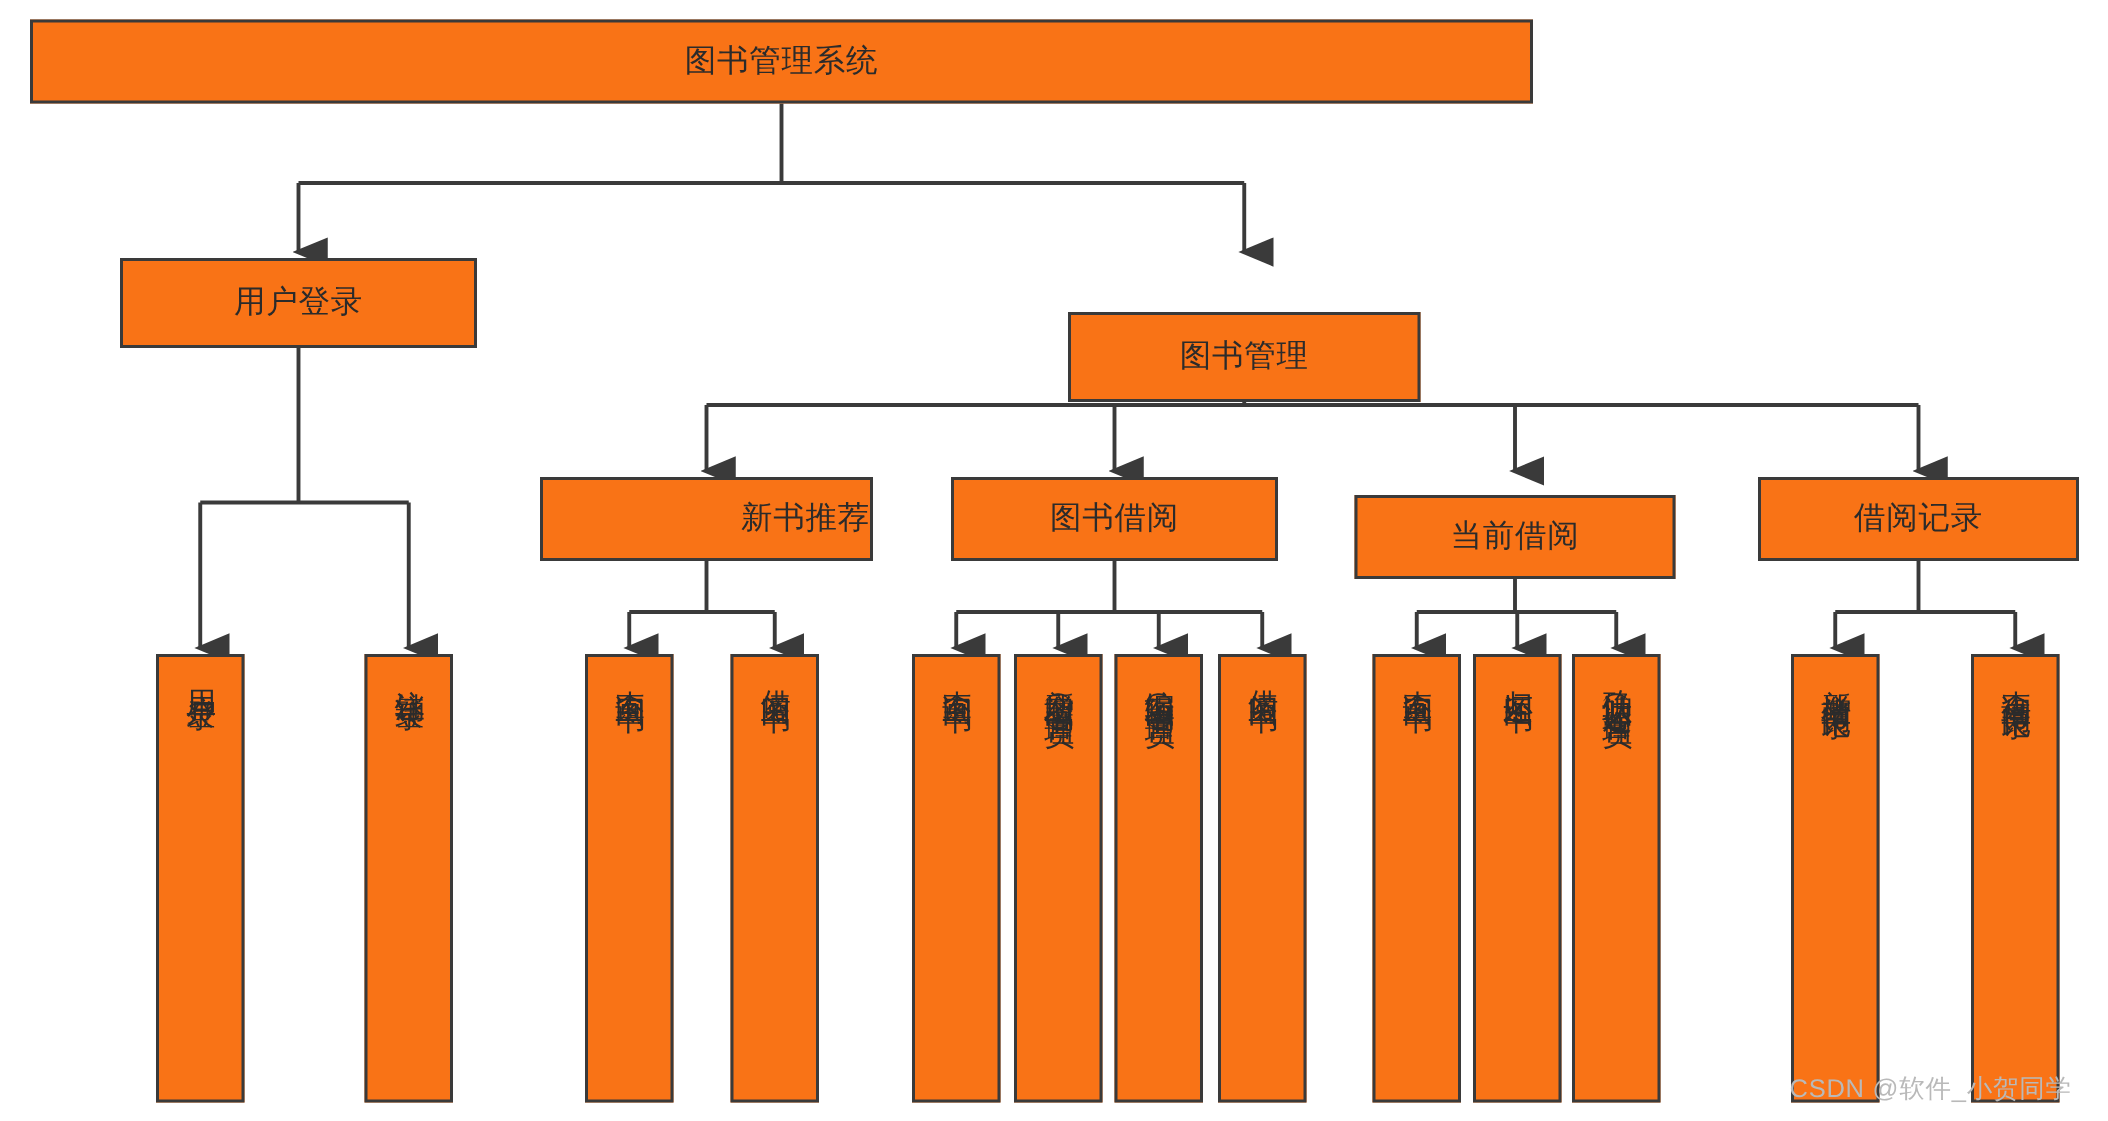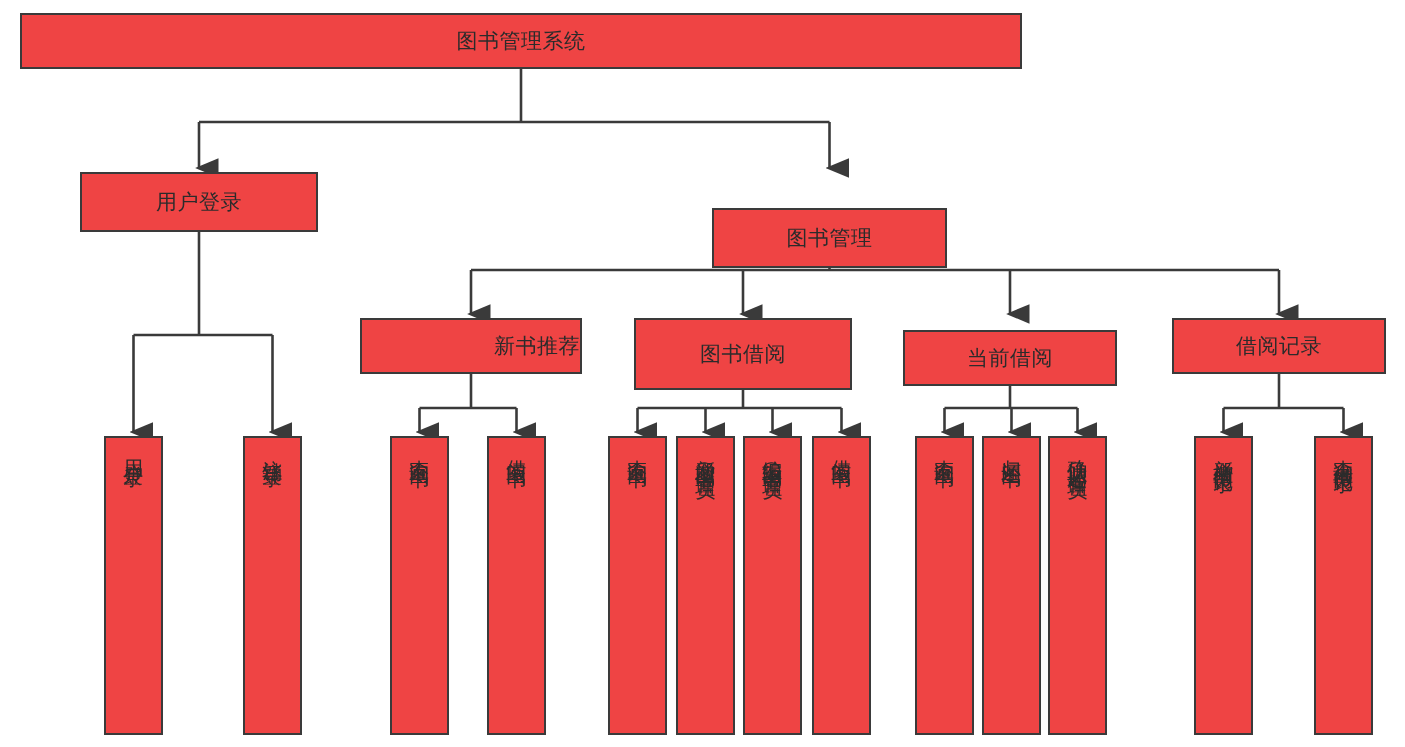--- a/index.html
+++ b/index.html
@@ -20,21 +20,21 @@
   #edges {
     position: absolute;
     left: 0;
     top: 0;
     width: 1405px;
     height: 747px;
   }
   .node {
     position: absolute;
     box-sizing: border-box;
-    background: #ef4444;
+    background: #f97316;
     border: 2.5px solid #3a3a3a;
     display: flex;
     align-items: center;
     justify-content: center;
     overflow: hidden;
   }
   .node-label {
     color: #2b2b2b;
     font-size: 21px;
     line-height: 1.12;
@@ -116,21 +116,21 @@
       </div>
       <div class="node" style="left: 80px; top: 172px; width: 238px; height: 60px;">
         <span class="node-label">用户登录</span>
       </div>
       <div class="node" style="left: 712px; top: 172px; width: 235px; height: 60px; margin-top: 36px;">
         <span class="node-label">图书管理</span>
       </div>
       <div class="node" style="left: 360px; top: 318px; width: 222px; height: 56px; justify-content: flex-end;">
         <span class="node-label">新书推荐</span>
       </div>
-      <div class="node" style="left: 634px; top: 318px; width: 218px; height: 72px;">
+      <div class="node" style="left: 634px; top: 318px; width: 218px; height: 56px;">
         <span class="node-label">图书借阅</span>
       </div>
       <div class="node" style="left: 903px; top: 330px; width: 214px; height: 56px;">
         <span class="node-label">当前借阅</span>
       </div>
       <div class="node" style="left: 1172px; top: 318px; width: 214px; height: 56px;">
         <span class="node-label">借阅记录</span>
       </div>
       <div class="node vertical" style="left: 104px; top: 436px; width: 59px; height: 299px;">
         <span class="node-label">用户登录</span>
@@ -166,14 +166,15 @@
         <span class="node-label">确认归还（管理员）</span>
       </div>
       <div class="node vertical" style="left: 1194px; top: 436px; width: 59px; height: 299px;">
         <span class="node-label">新增借阅记录</span>
       </div>
       <div class="node vertical" style="left: 1314px; top: 436px; width: 59px; height: 299px;">
         <span class="node-label">查询借阅记录</span>
       </div>
     </div>
 
+  <div class="watermark" style="left: 1193px; top: 714px;">CSDN @软件_小贺同学</div>
 
 </div>
 
 </body></html>

